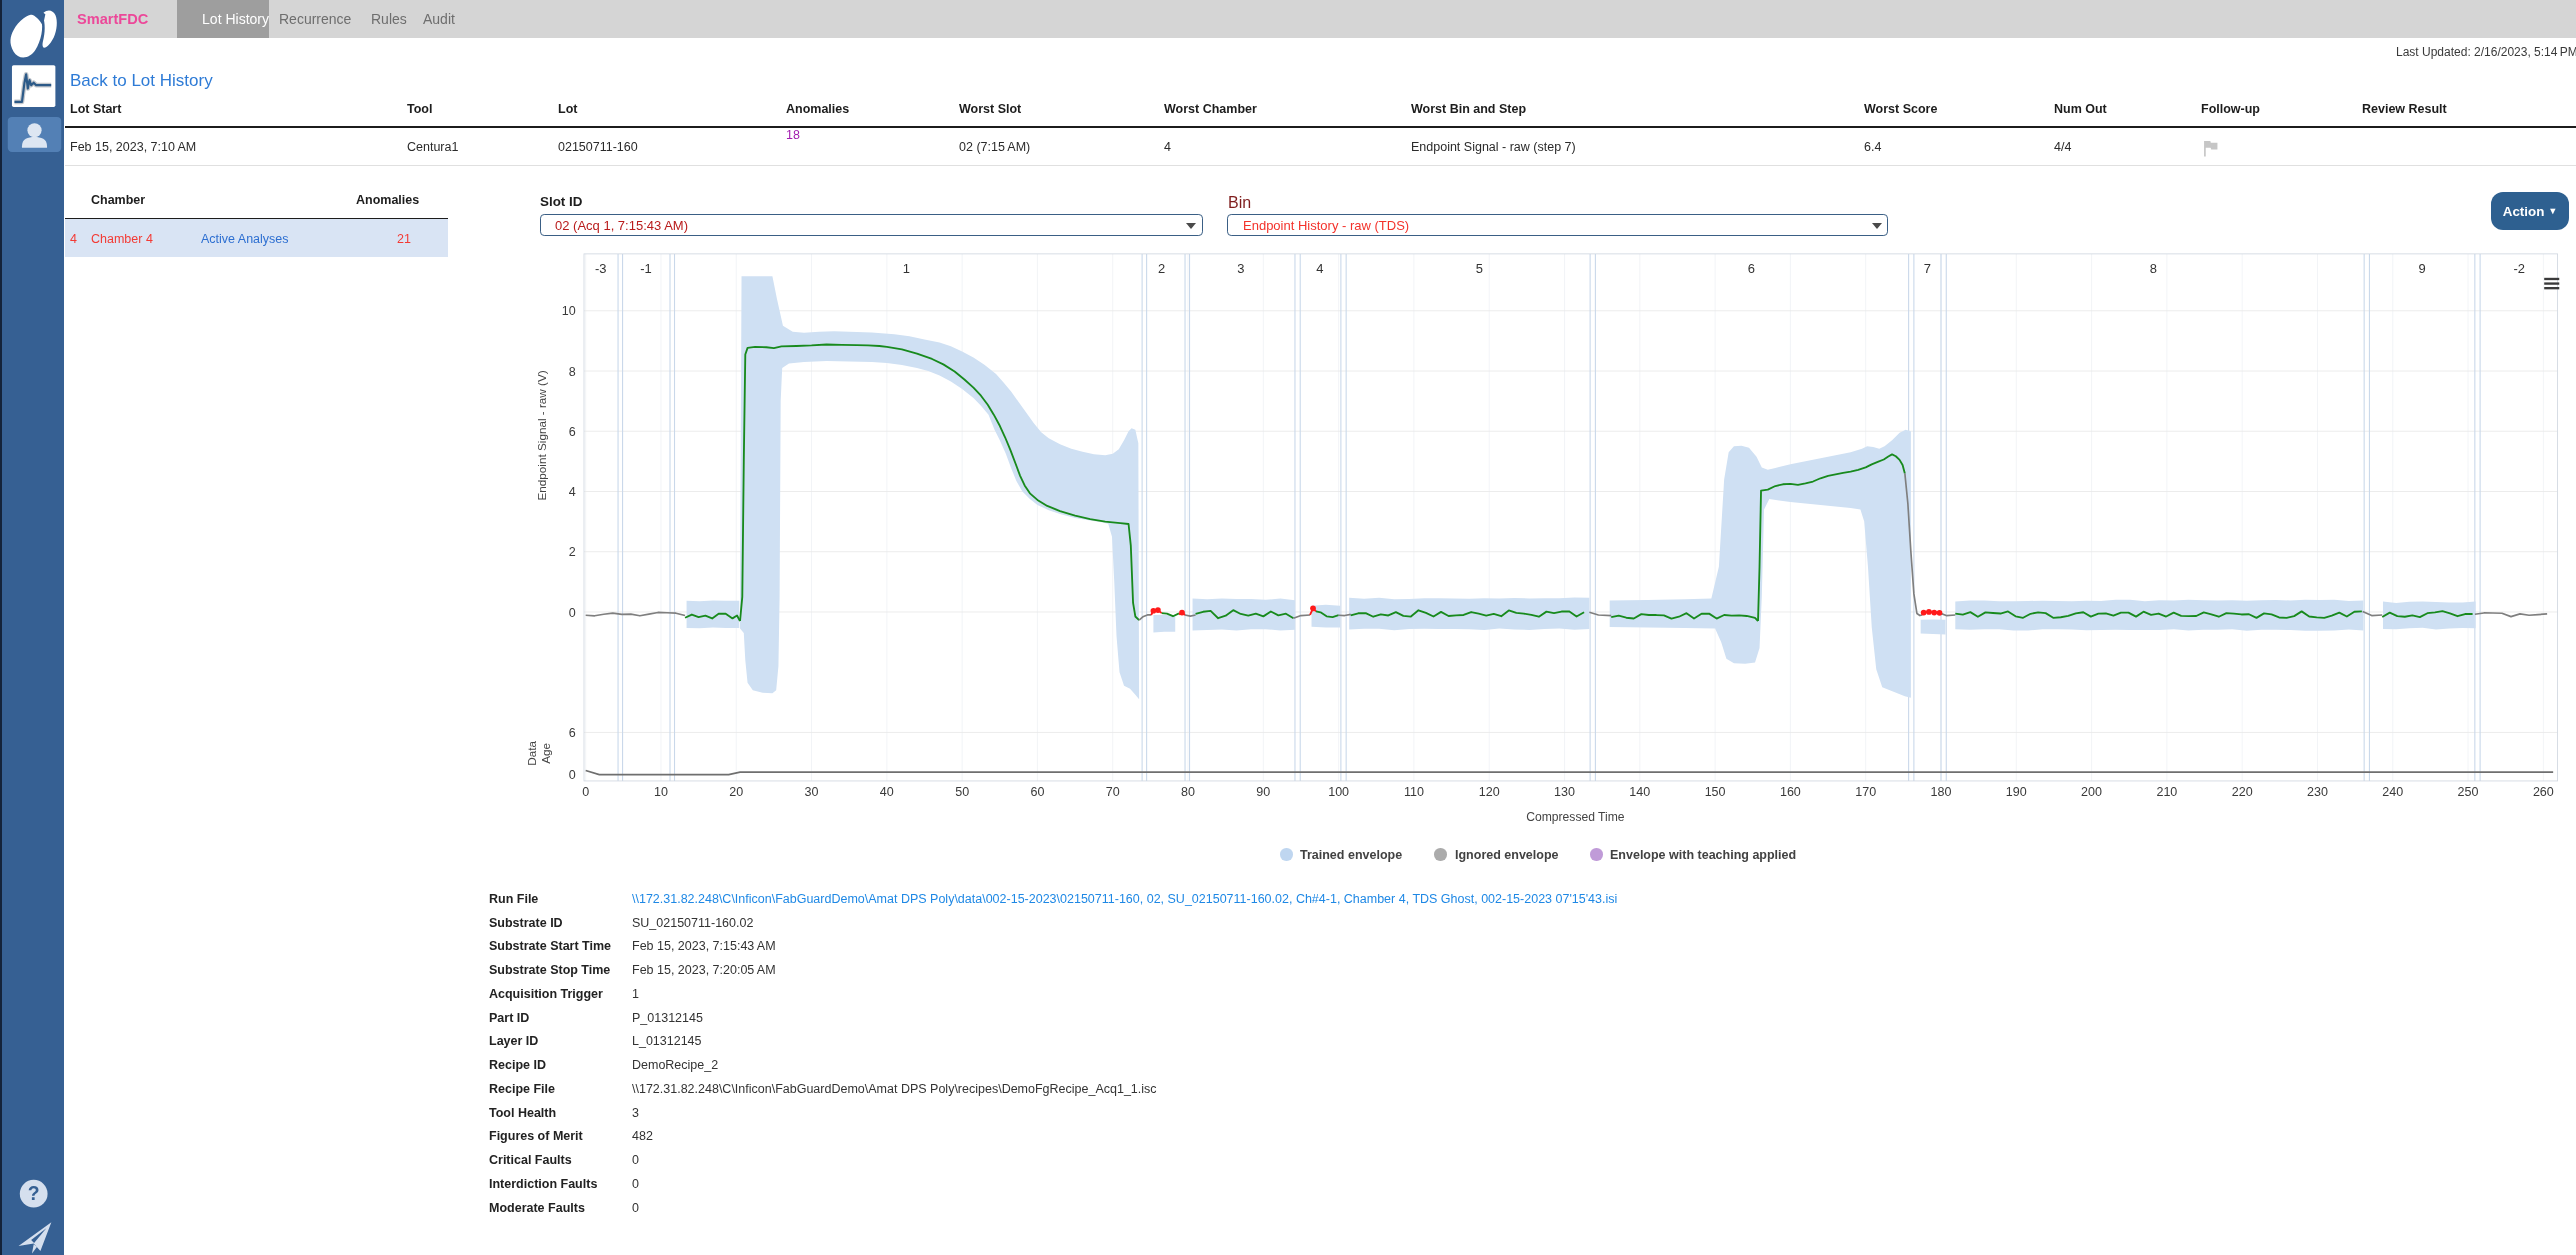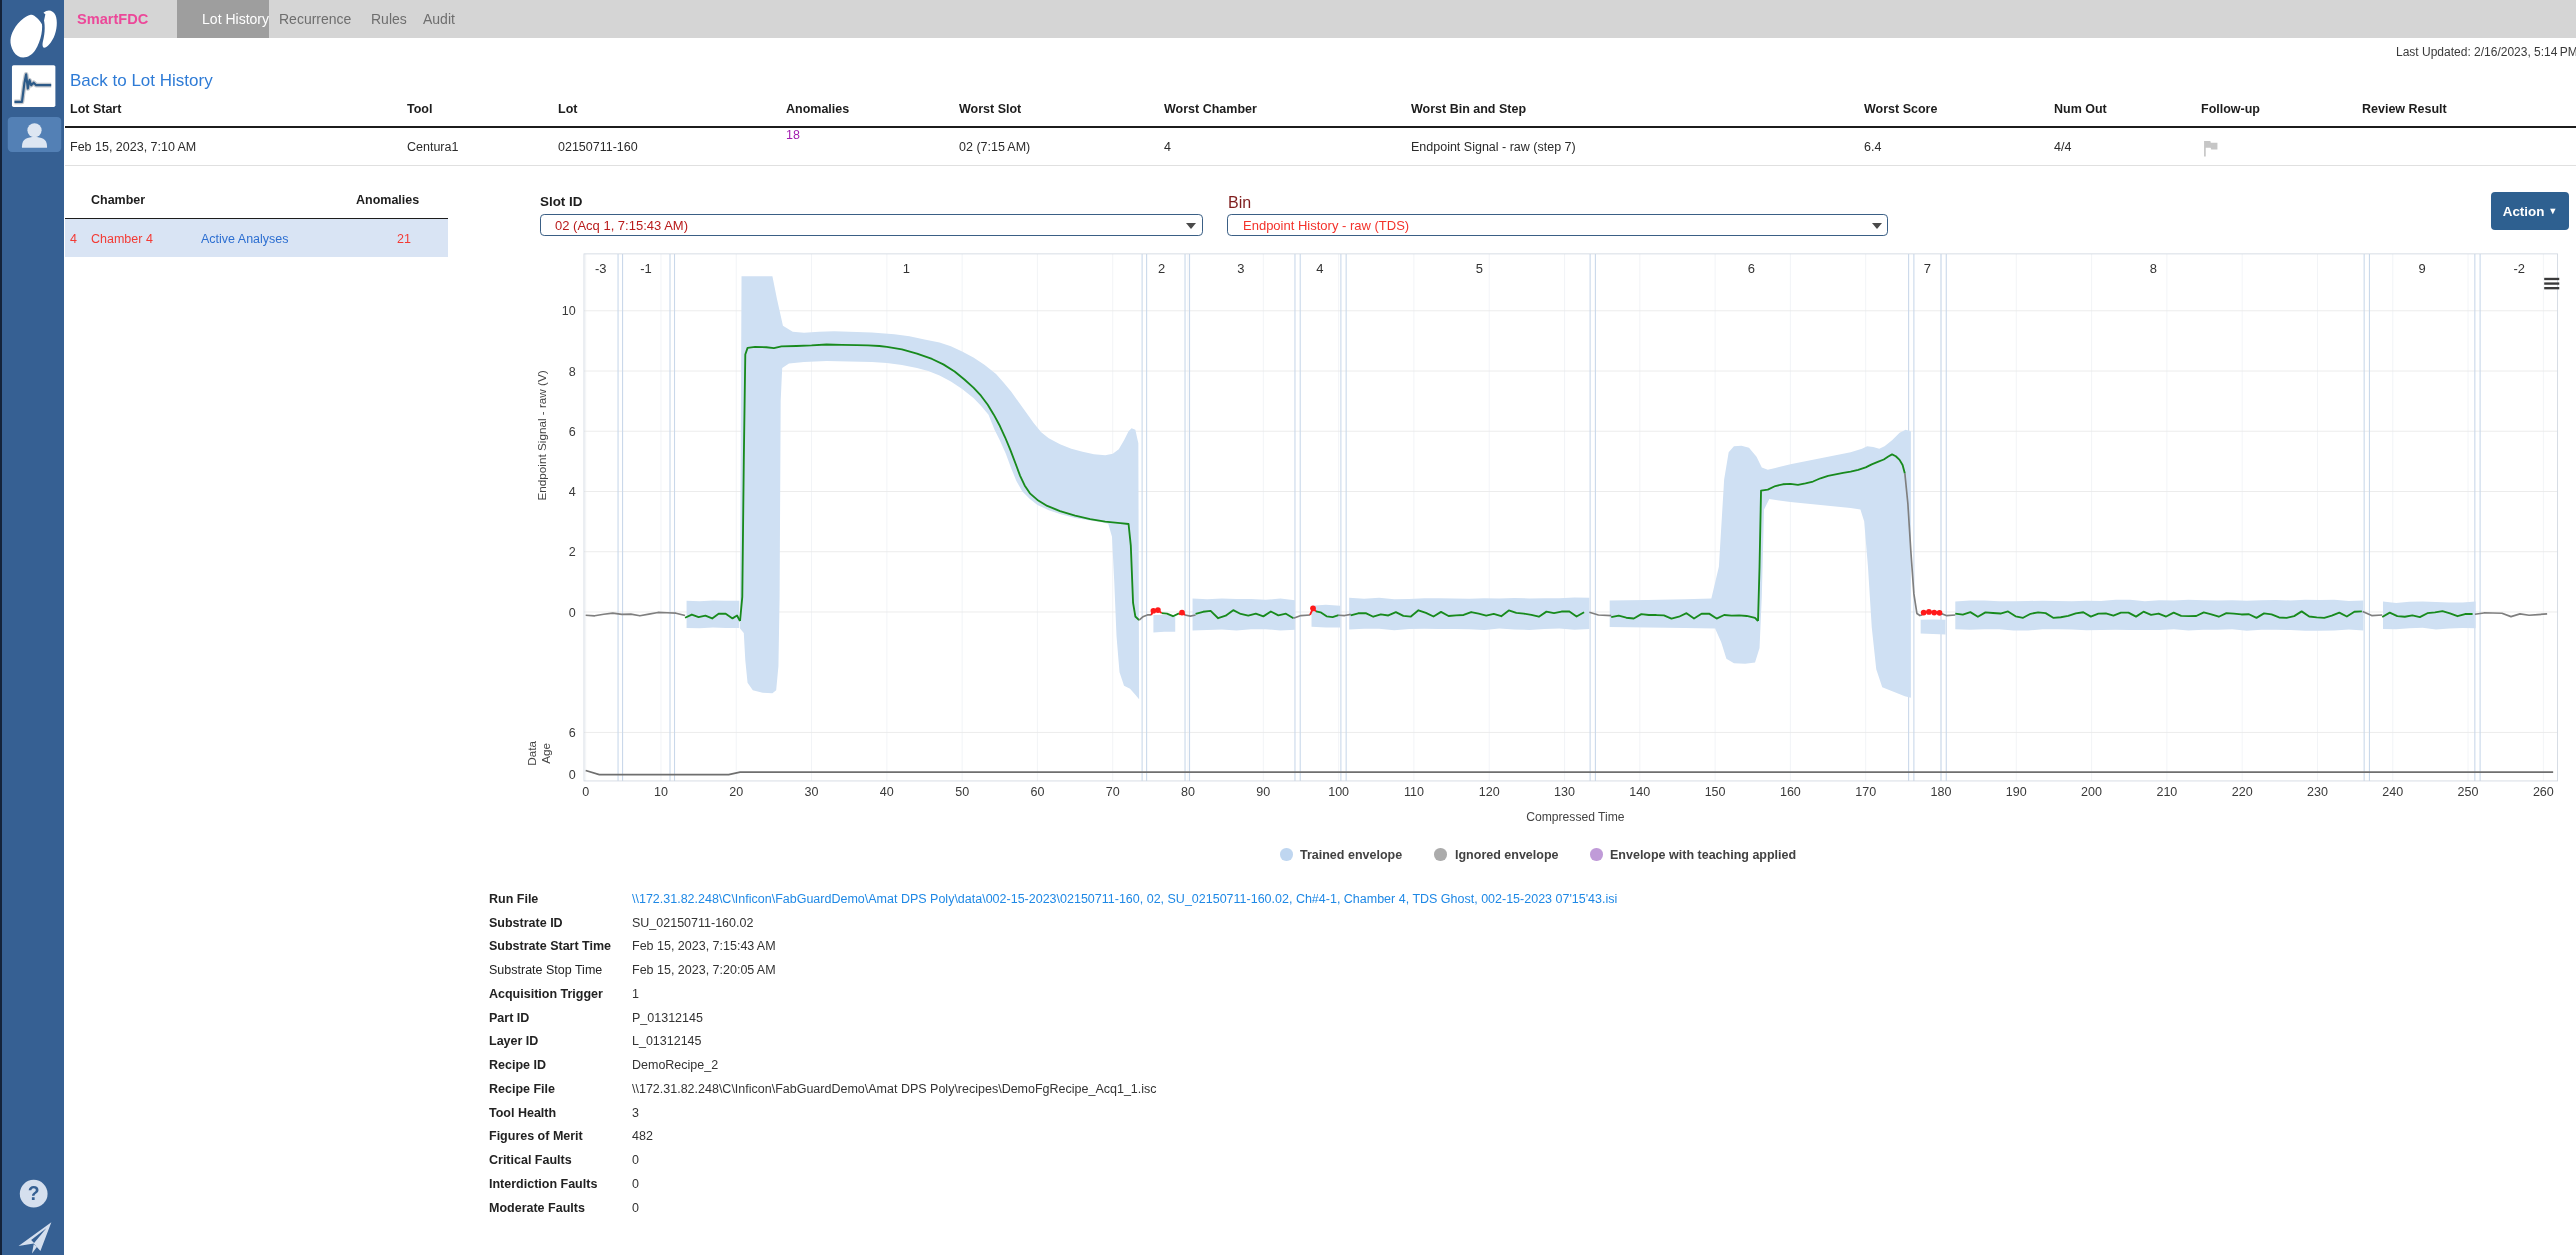--- a/index.html
+++ b/index.html
@@ -75,21 +75,21 @@
 
 <div class="abs" style="left:540px;top:194px;font-size:13.4px;font-weight:bold;color:#1d1d1d">Slot ID</div>
 <div class="abs" style="left:540px;top:214px;width:663px;height:22px;border:1.7px solid #3a5f85;border-radius:4.2px;"></div>
 <div class="abs" style="left:555px;top:218px;font-size:13px;color:#b91c1c">02 (Acq 1, 7:15:43 AM)</div>
 <div class="abs" style="left:1186px;top:223px;width:0;height:0;border-left:5.4px solid transparent;border-right:5.4px solid transparent;border-top:6.3px solid #4a4a4a"></div>
 <div class="abs" style="left:1228px;top:194px;font-size:16px;font-weight:normal;color:#7f1d1d">Bin</div>
 <div class="abs" style="left:1227px;top:214px;width:661px;height:22px;border:1.7px solid #3a5f85;border-radius:4.2px;"></div>
 <div class="abs" style="left:1243px;top:218px;font-size:13px;color:#f3322b">Endpoint History - raw (TDS)</div>
 <div class="abs" style="left:1872px;top:223px;width:0;height:0;border-left:5.4px solid transparent;border-right:5.4px solid transparent;border-top:6.3px solid #4a4a4a"></div>
 
-<div class="abs" style="left:2491px;top:192px;width:78px;height:38px;background:#2e6090;border-radius:4px;color:#fff;font-weight:bold;font-size:13.4px;line-height:38px;text-align:center">Action <span style="font-size:9.2px;vertical-align:1.7px">▼</span></div>
+<div class="abs" style="left:2491px;top:192px;width:78px;height:38px;background:#2e6090;border-radius:12px;color:#fff;font-weight:bold;font-size:13.4px;line-height:38px;text-align:center">Action <span style="font-size:9.2px;vertical-align:1.7px">▼</span></div>
 
 <svg width="2074" height="594" viewBox="0 0 2479 710" xmlns="http://www.w3.org/2000/svg" style="position:absolute;left:502px;top:243px;font-size:15px" font-family="Liberation Sans, sans-serif">
 <line x1="100.0" y1="13.0" x2="100.0" y2="643.0" stroke="#f0f2f5" stroke-width="1"></line>
 <line x1="190.0" y1="13.0" x2="190.0" y2="643.0" stroke="#f0f2f5" stroke-width="1"></line>
 <line x1="280.0" y1="13.0" x2="280.0" y2="643.0" stroke="#f0f2f5" stroke-width="1"></line>
 <line x1="370.0" y1="13.0" x2="370.0" y2="643.0" stroke="#f0f2f5" stroke-width="1"></line>
 <line x1="460.0" y1="13.0" x2="460.0" y2="643.0" stroke="#f0f2f5" stroke-width="1"></line>
 <line x1="550.0" y1="13.0" x2="550.0" y2="643.0" stroke="#f0f2f5" stroke-width="1"></line>
 <line x1="640.0" y1="13.0" x2="640.0" y2="643.0" stroke="#f0f2f5" stroke-width="1"></line>
 <line x1="730.0" y1="13.0" x2="730.0" y2="643.0" stroke="#f0f2f5" stroke-width="1"></line>
@@ -247,21 +247,21 @@
 <div class="abs" style="left:1455px;top:848px;font-weight:bold;color:#424242">Ignored envelope</div>
 <div class="abs" style="left:1590px;top:848px;width:12.5px;height:12.5px;border-radius:50%;background:#c09bd8"></div>
 <div class="abs" style="left:1610px;top:848px;font-weight:bold;color:#424242">Envelope with teaching applied</div>
 
 <div style="position:absolute;left:489px;top:892px;font-weight:bold;color:#222;white-space:nowrap">Run File</div>
 <div style="position:absolute;left:632px;top:892px;color:#333;white-space:nowrap"><span style="color:#1e88e5">\\172.31.82.248\C\Inficon\FabGuardDemo\Amat DPS Poly\data\002-15-2023\02150711-160, 02, SU_02150711-160.02, Ch#4-1, Chamber 4, TDS Ghost, 002-15-2023 07'15'43.isi</span></div>
 <div style="position:absolute;left:489px;top:916px;font-weight:bold;color:#222;white-space:nowrap">Substrate ID</div>
 <div style="position:absolute;left:632px;top:916px;color:#333;white-space:nowrap">SU_02150711-160.02</div>
 <div style="position:absolute;left:489px;top:939px;font-weight:bold;color:#222;white-space:nowrap">Substrate Start Time</div>
 <div style="position:absolute;left:632px;top:939px;color:#333;white-space:nowrap">Feb 15, 2023, 7:15:43 AM</div>
-<div style="position:absolute;left:489px;top:963px;font-weight:normal;color:#222;white-space:nowrap">Substrate Stop Time</div>
+<div style="position:absolute;left:489px;top:963px;font-weight:bold;color:#222;white-space:nowrap">Substrate Stop Time</div>
 <div style="position:absolute;left:632px;top:963px;color:#333;white-space:nowrap">Feb 15, 2023, 7:20:05 AM</div>
 <div style="position:absolute;left:489px;top:987px;font-weight:bold;color:#222;white-space:nowrap">Acquisition Trigger</div>
 <div style="position:absolute;left:632px;top:987px;color:#333;white-space:nowrap">1</div>
 <div style="position:absolute;left:489px;top:1011px;font-weight:bold;color:#222;white-space:nowrap">Part ID</div>
 <div style="position:absolute;left:632px;top:1011px;color:#333;white-space:nowrap">P_01312145</div>
 <div style="position:absolute;left:489px;top:1034px;font-weight:bold;color:#222;white-space:nowrap">Layer ID</div>
 <div style="position:absolute;left:632px;top:1034px;color:#333;white-space:nowrap">L_01312145</div>
 <div style="position:absolute;left:489px;top:1058px;font-weight:bold;color:#222;white-space:nowrap">Recipe ID</div>
 <div style="position:absolute;left:632px;top:1058px;color:#333;white-space:nowrap">DemoRecipe_2</div>
 <div style="position:absolute;left:489px;top:1082px;font-weight:bold;color:#222;white-space:nowrap">Recipe File</div>

